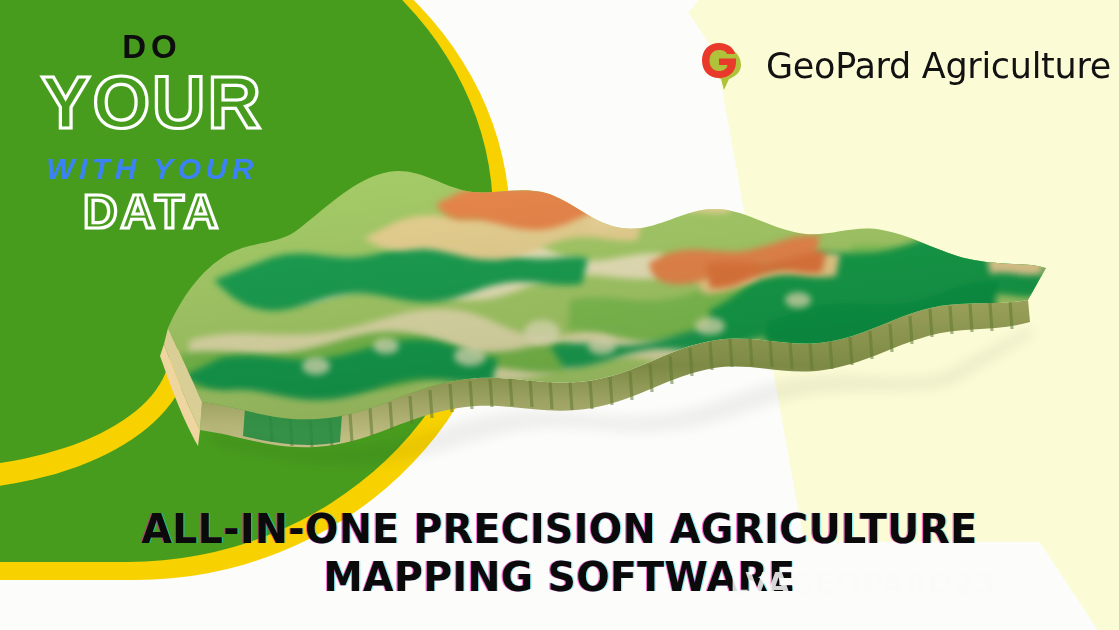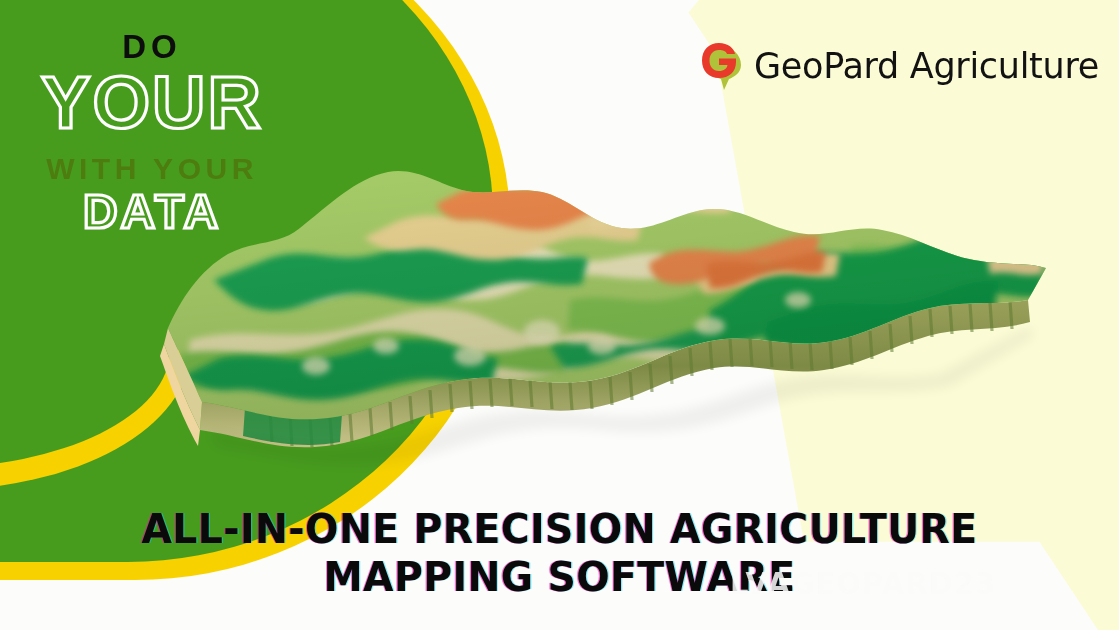--- a/index.html
+++ b/index.html
@@ -58,30 +58,30 @@
     font-size:33px;font-weight:bold;letter-spacing:5px;line-height:1;
     color:#0d0d0d;margin:12px 0 2px 0;
   }
   .l-more{
     font-size:74px;font-weight:bold;letter-spacing:2px;line-height:0.98;
     color:transparent;-webkit-text-stroke:3.2px #ffffff;
     margin:4px 0 2px 0;
   }
   .l-with{
     font-size:30px;font-weight:bold;letter-spacing:4.5px;line-height:1;
-    color:#4d7c0f;margin:14px 0 4px 0;
+    color:#3b82f6;margin:14px 0 4px 0;font-style:italic;
   }
   .l-data{
     font-size:48px;font-weight:bold;letter-spacing:3px;line-height:0.98;
     color:transparent;-webkit-text-stroke:3.2px #ffffff;
     margin:2px 0 0 0;
   }
 
   
-  .logo{position:absolute;left:700px;top:41px;display:flex;align-items:center;gap:10px;}
+  .logo{position:absolute;left:700px;top:41px;display:flex;align-items:center;gap:22px;}
   .logo-mark{position:relative;width:44px;height:50px;flex:none;}
   .logo-word{
     font-size:35px;color:#121212;letter-spacing:-0.3px;
     font-family:"DejaVu Sans",sans-serif;font-weight:400;white-space:nowrap;
   }
 
   
   .terrain{position:absolute;left:150px;top:150px;width:900px;height:350px;}
   .terrain svg{display:block;width:100%;height:100%;}
 

